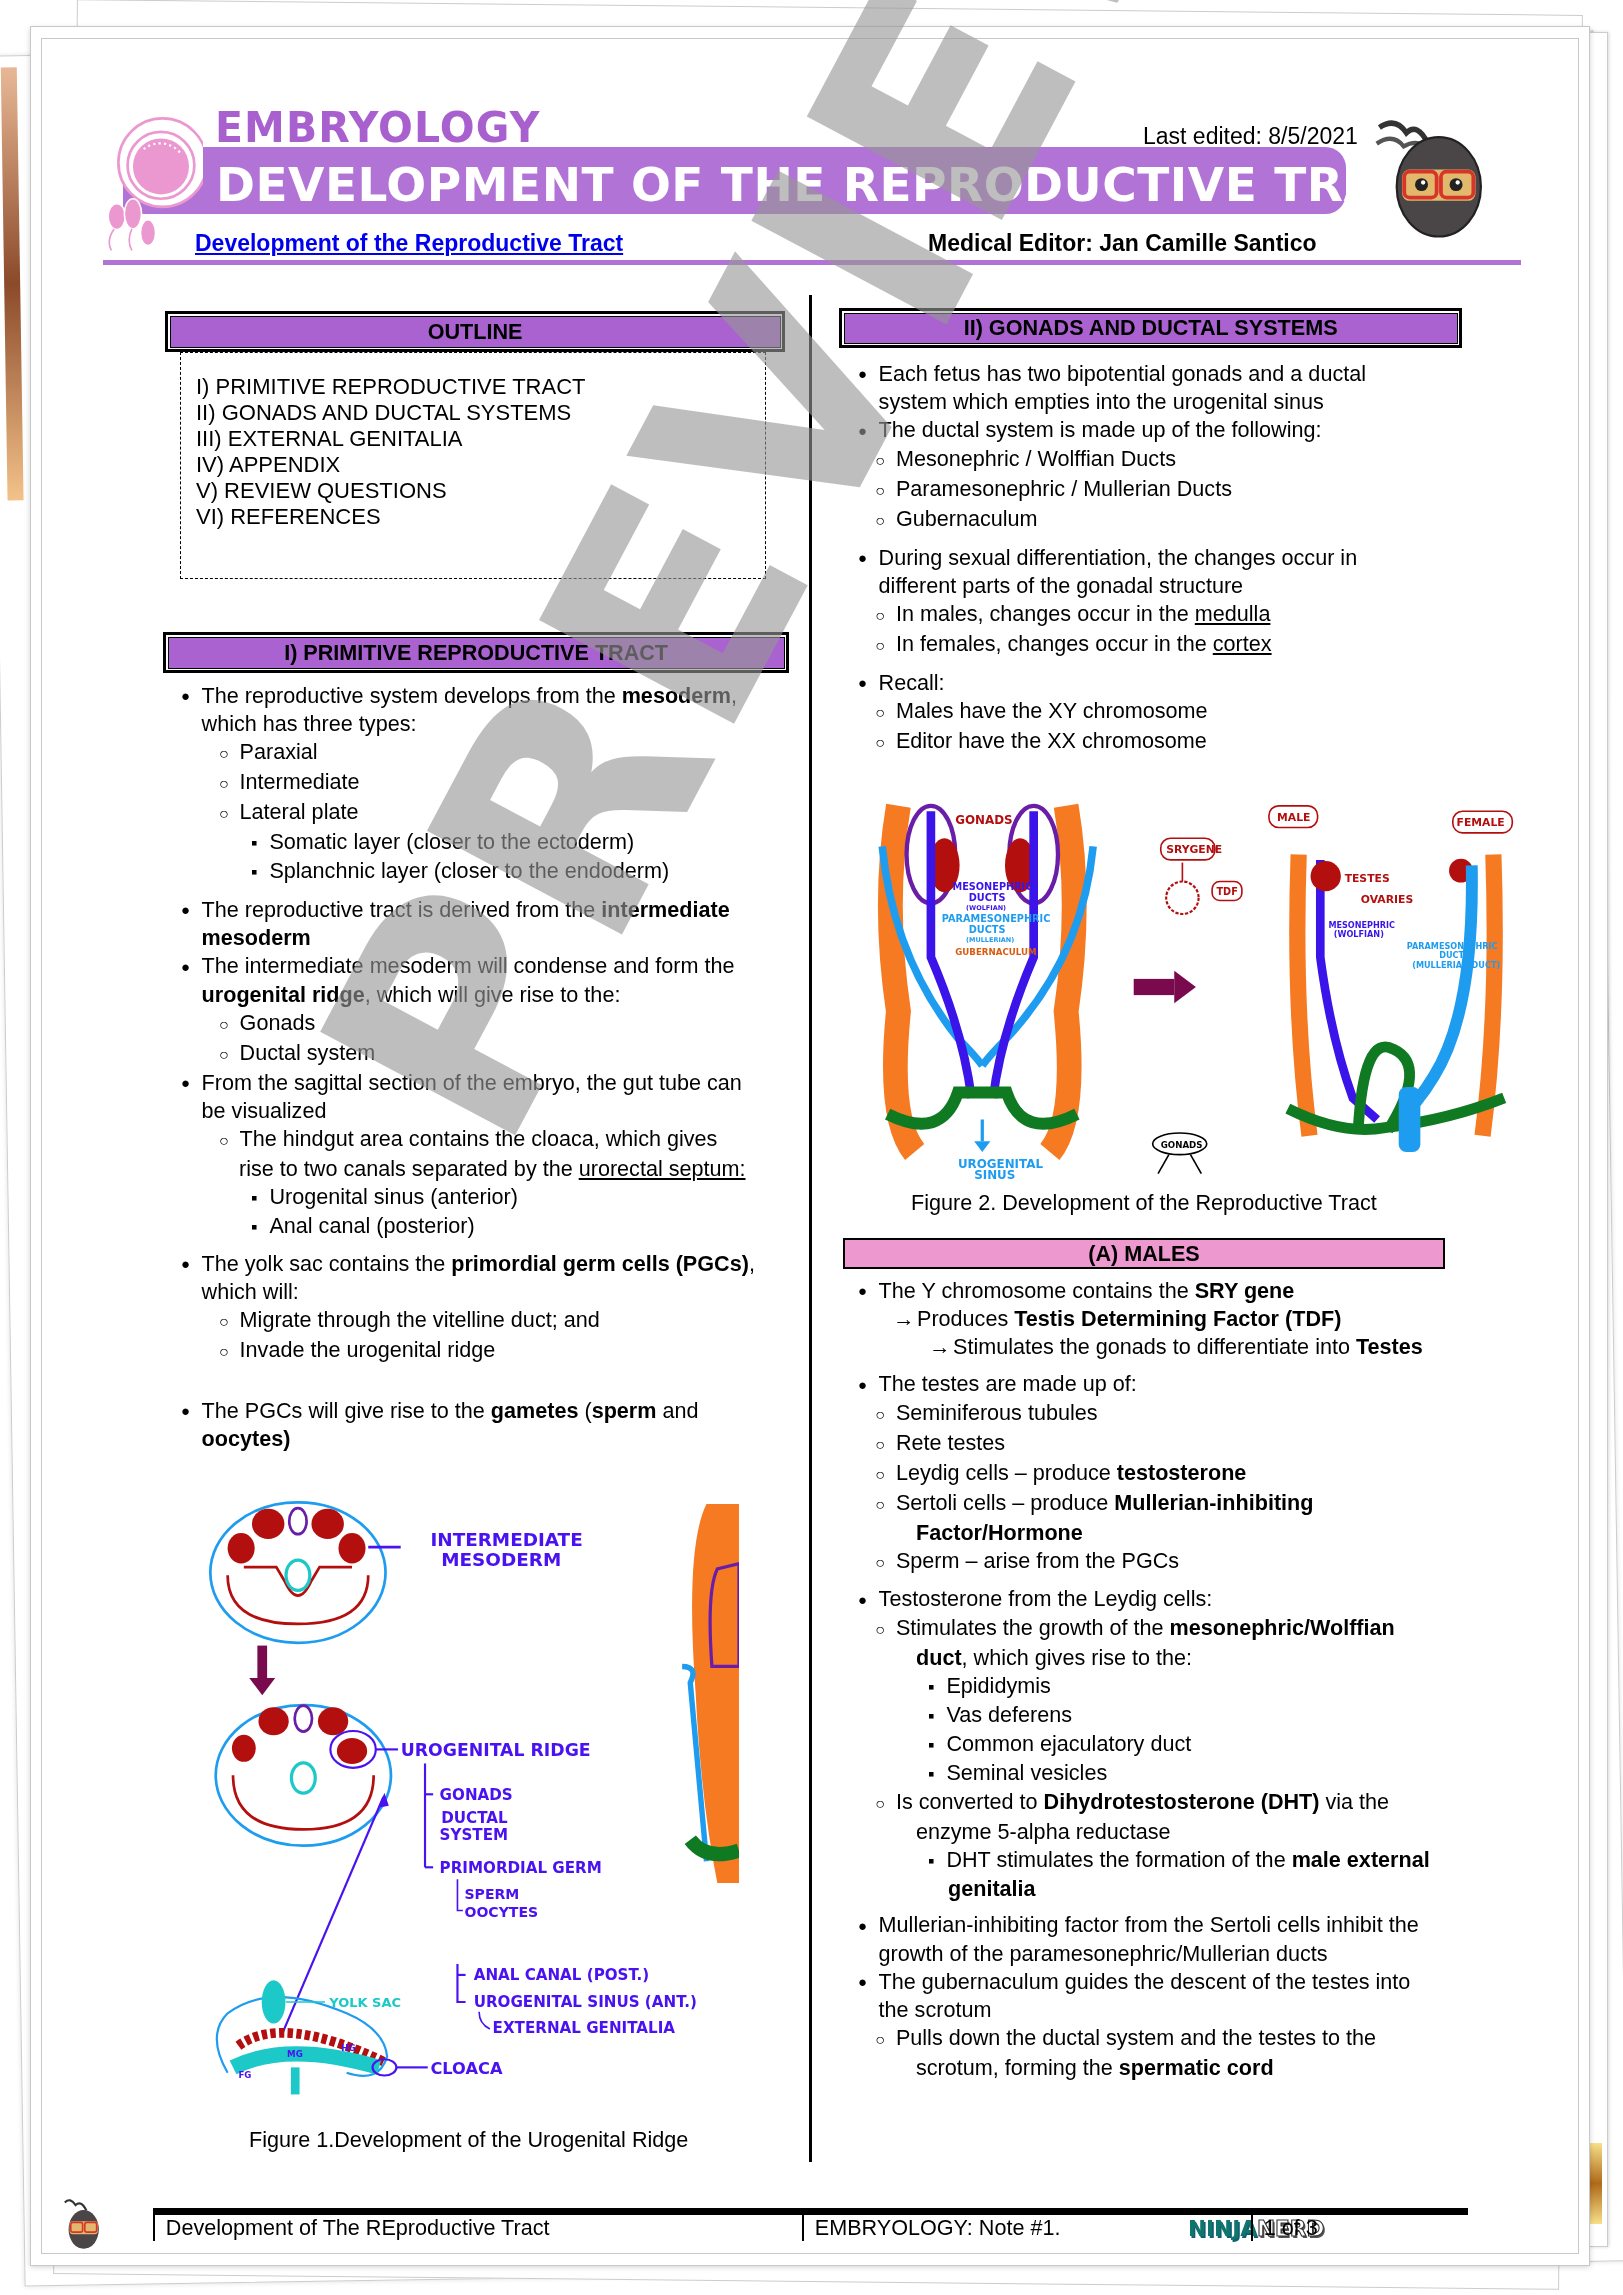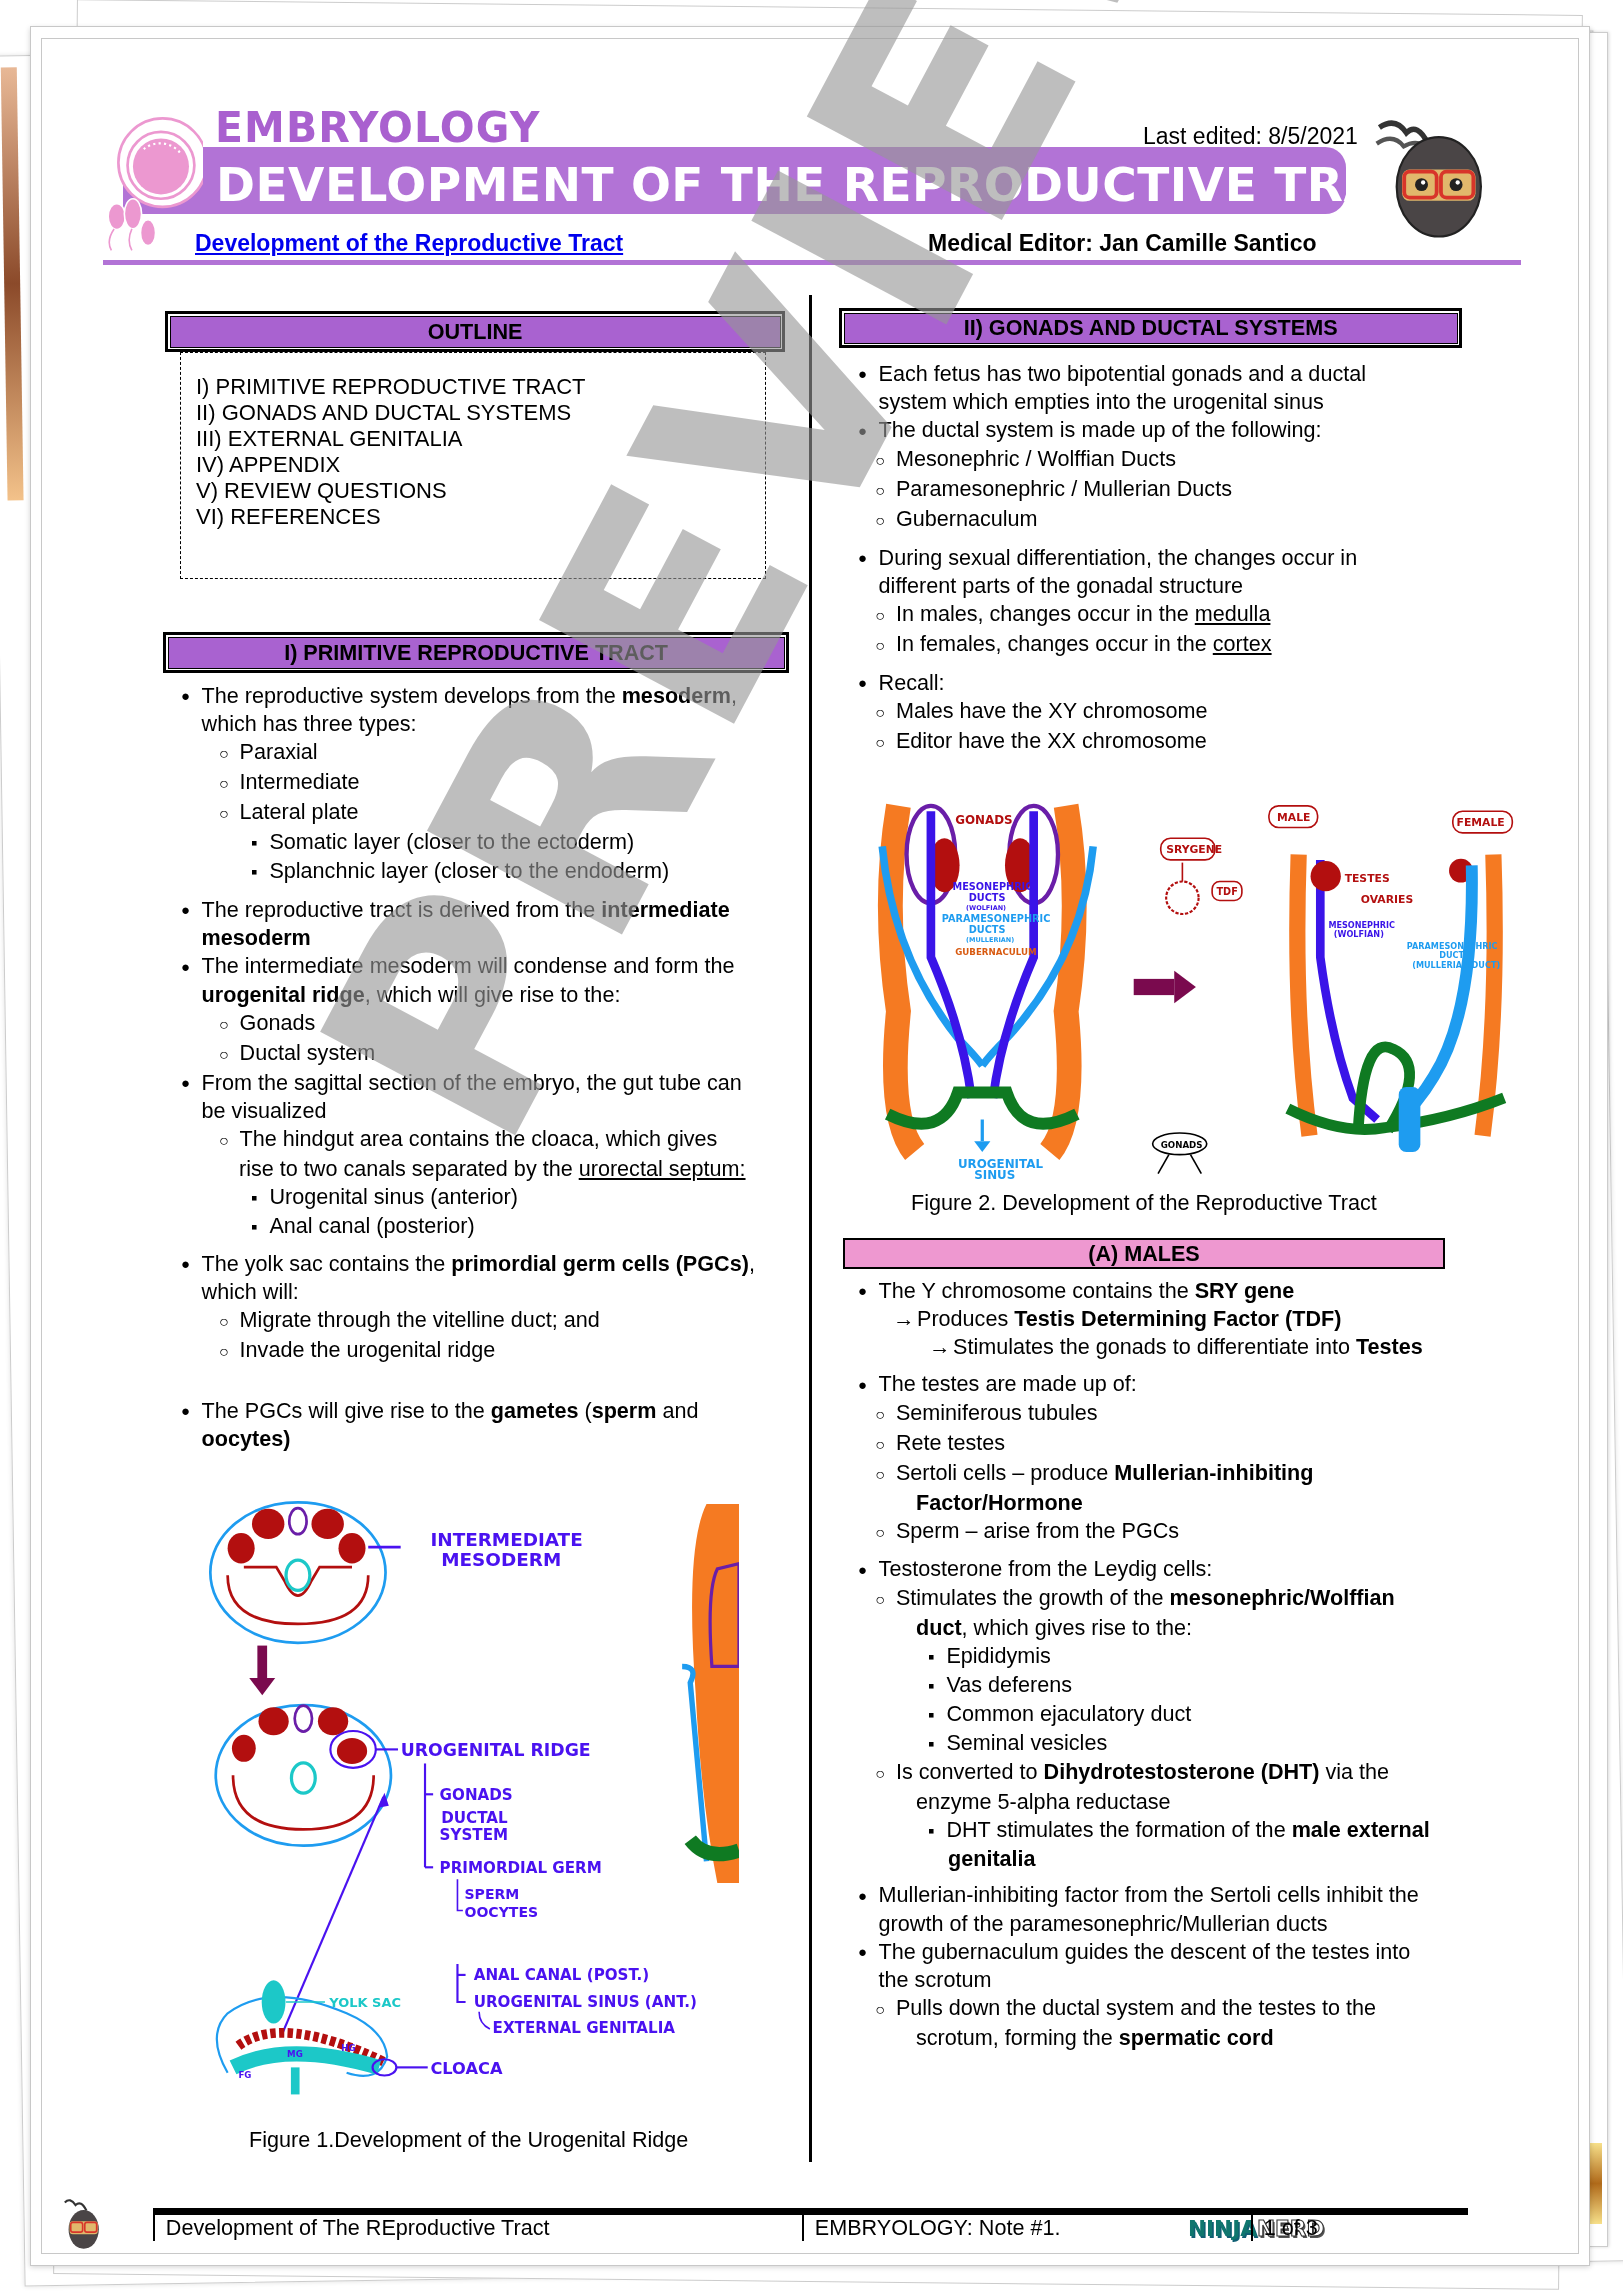--- a/index.html
+++ b/index.html
@@ -315,20 +315,21 @@
 
 <div class="sub-head" style="left:843px;top:1238px;width:602px;height:31px;">(A)  MALES</div>
 <div class="txt" style="left:858px;top:1277px;">
   <div class="b1"><span>The Y chromosome contains the </span><b>SRY gene</b></div>
   <div class="ar" style="padding-left:35px"><span>Produces </span><b>Testis Determining Factor (TDF)</b></div>
   <div class="ar" style="padding-left:71px"><span>Stimulates the gonads to differentiate into </span><b>Testes</b></div>
   <div style="height:8.7px"></div>
   <div class="b1">The testes are made up of:</div>
   <div class="b2" style="padding-left:17.3px">Seminiferous tubules</div>
   <div class="b2" style="padding-left:17.3px">Rete testes</div>
+  <div class="b2" style="padding-left:17.3px"><span>Leydig cells – produce </span><b>testosterone</b></div>
   <div class="b2" style="padding-left:17.3px"><span>Sertoli cells – produce </span><b>Mullerian-inhibiting</b></div>
   <div style="padding-left:58px"><b>Factor/Hormone</b></div>
   <div class="b2" style="padding-left:17.3px">Sperm – arise from the PGCs</div>
   <div style="height:8.7px"></div>
   <div class="b1">Testosterone from the Leydig cells:</div>
   <div class="b2" style="padding-left:17.3px"><span>Stimulates the growth of the </span><b>mesonephric/Wolffian</b></div>
   <div style="padding-left:58px"><b>duct</b><span>, which gives rise to the:</span></div>
   <div class="b3" style="padding-left:70px">Epididymis</div>
   <div class="b3" style="padding-left:70px">Vas deferens</div>
   <div class="b3" style="padding-left:70px">Common ejaculatory duct</div>

